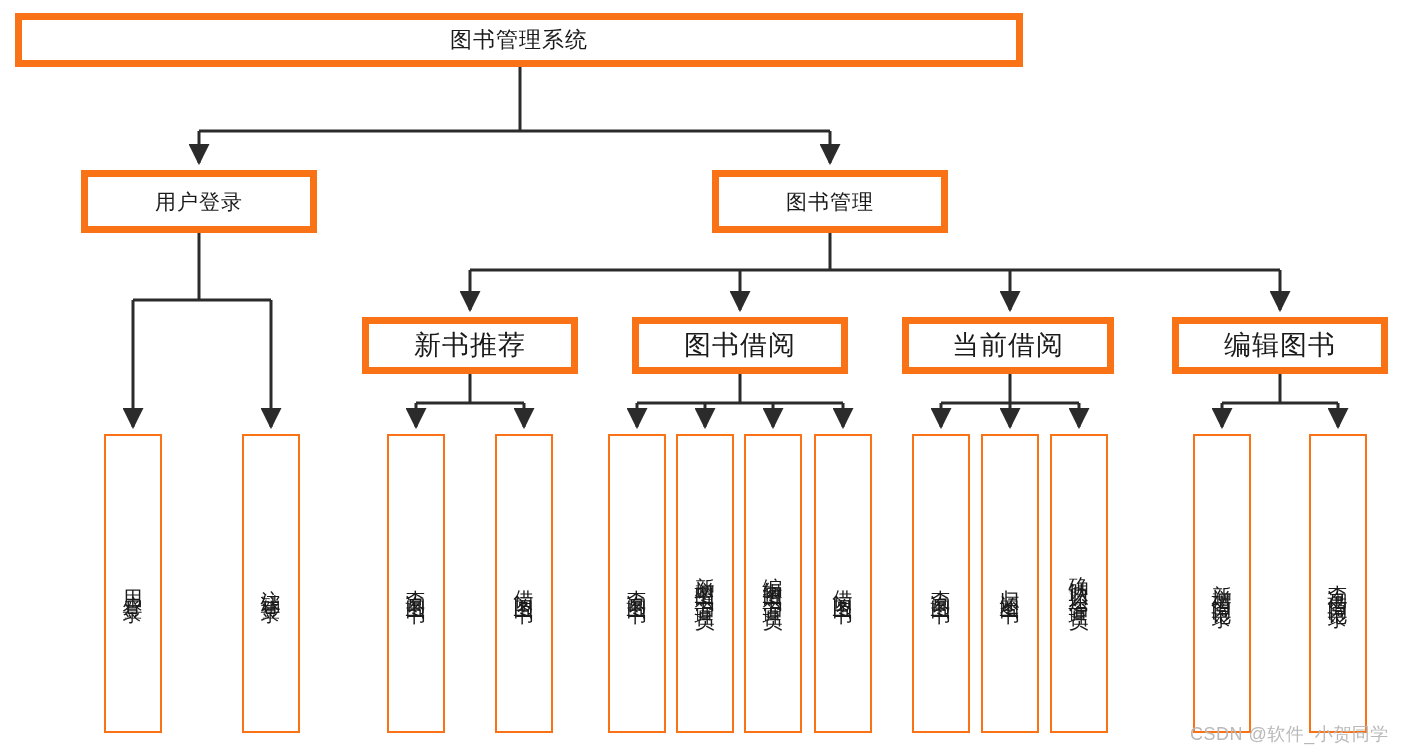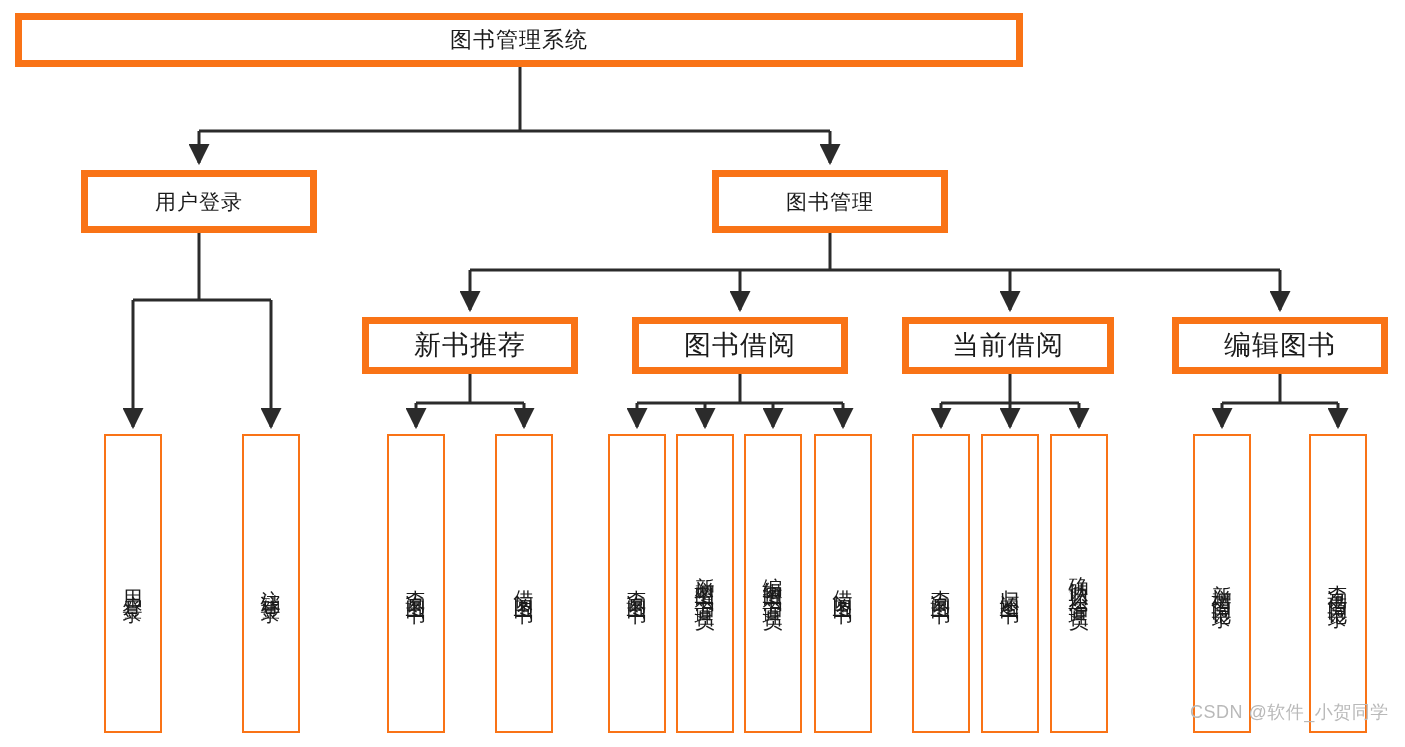--- a/index.html
+++ b/index.html
@@ -56,21 +56,21 @@
     text-orientation: upright;
     font-size: 20px;
     letter-spacing: 5px;
     line-height: 1;
     white-space: nowrap;
     max-height: 100%;
   }
   .watermark {
     position: absolute;
     left: 1190px;
-    top: 700px;
+    top: 722px;
     font-size: 18px;
     color: #b9b9b9;
     white-space: nowrap;
     letter-spacing: 0.5px;
   }
 </style>
 </head>
 <body>
 
 <div id="canvas">

